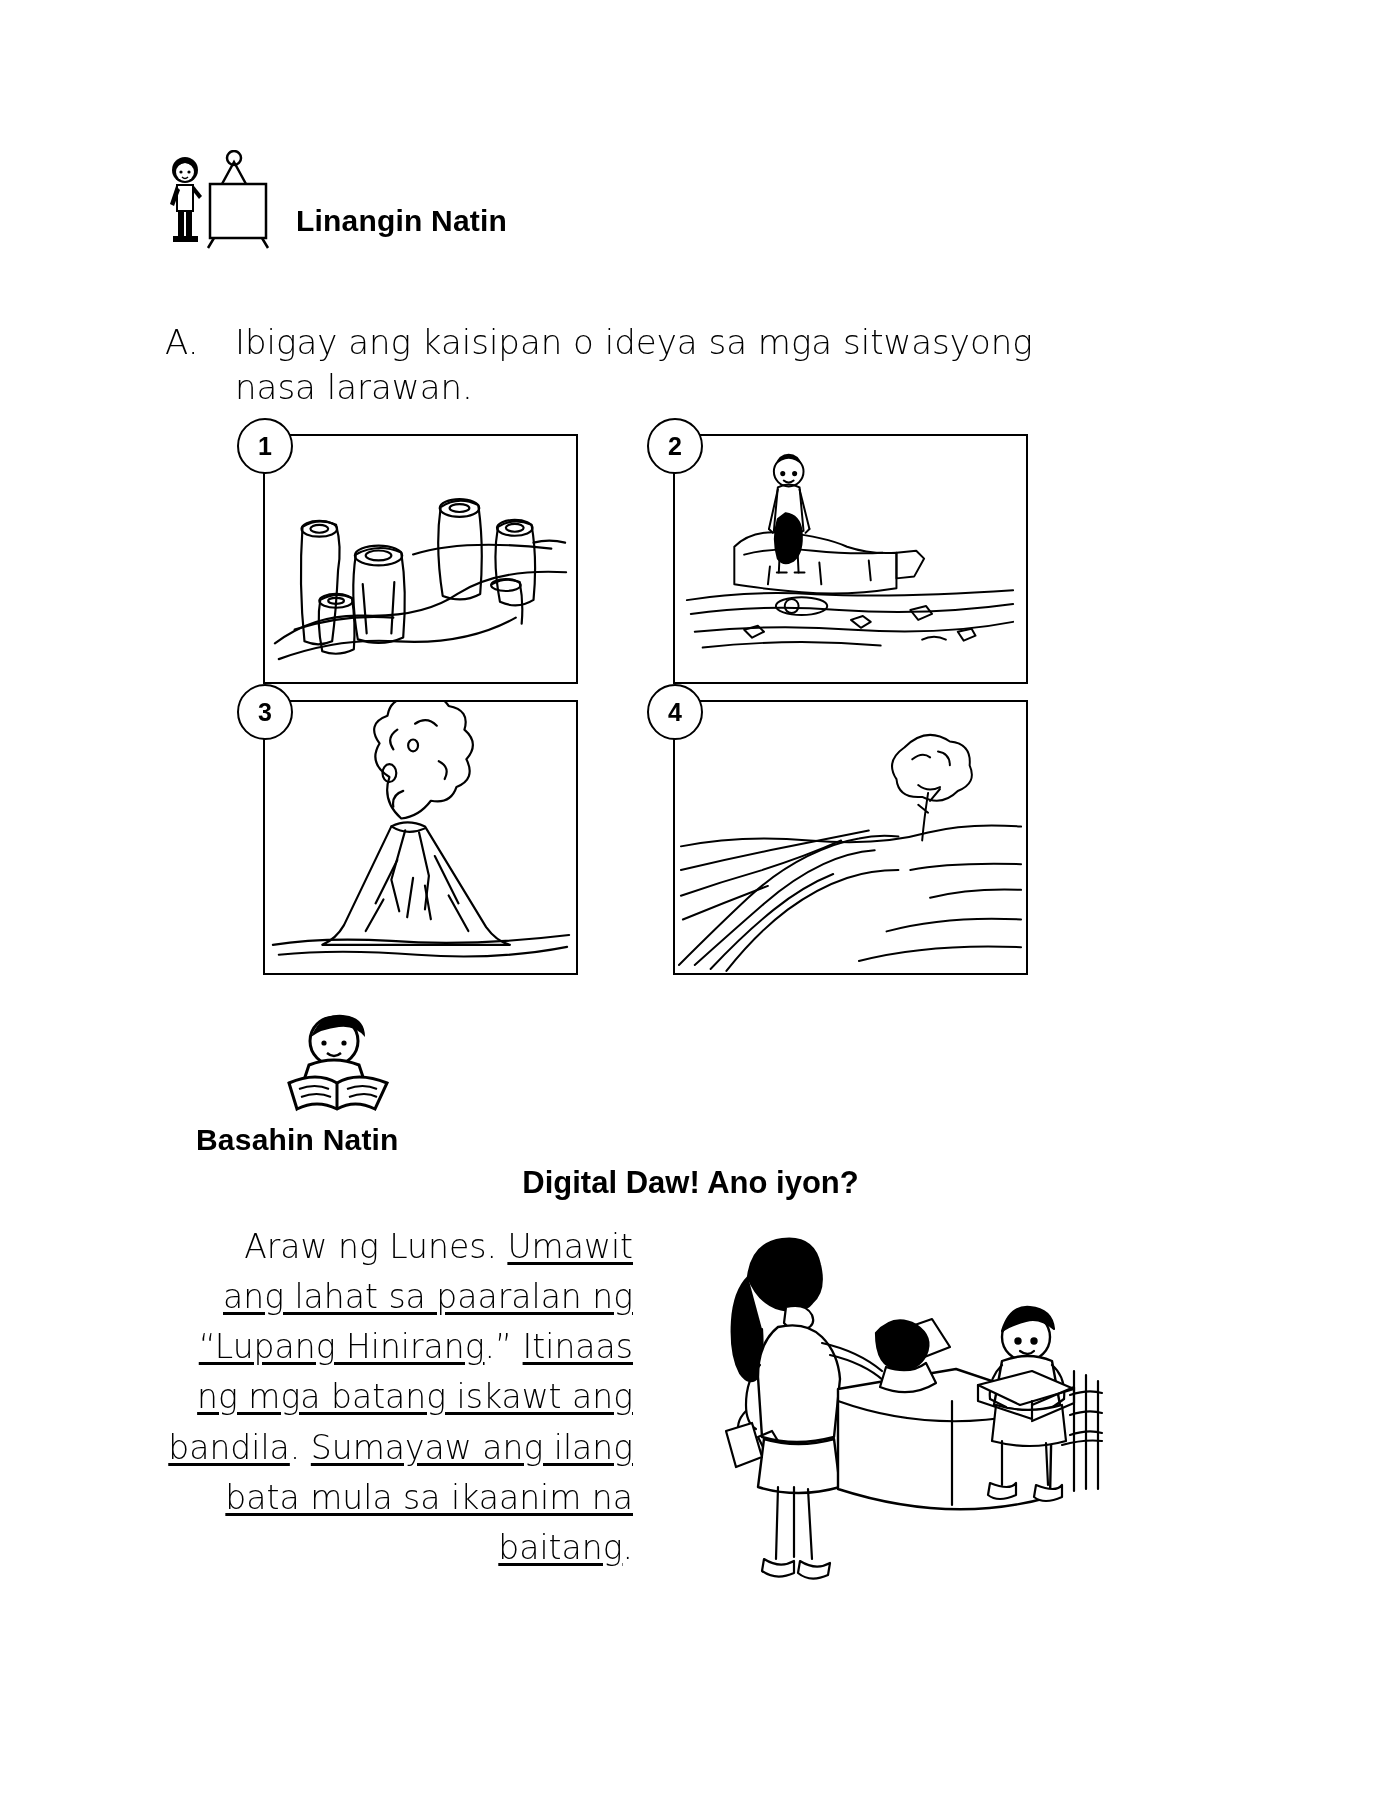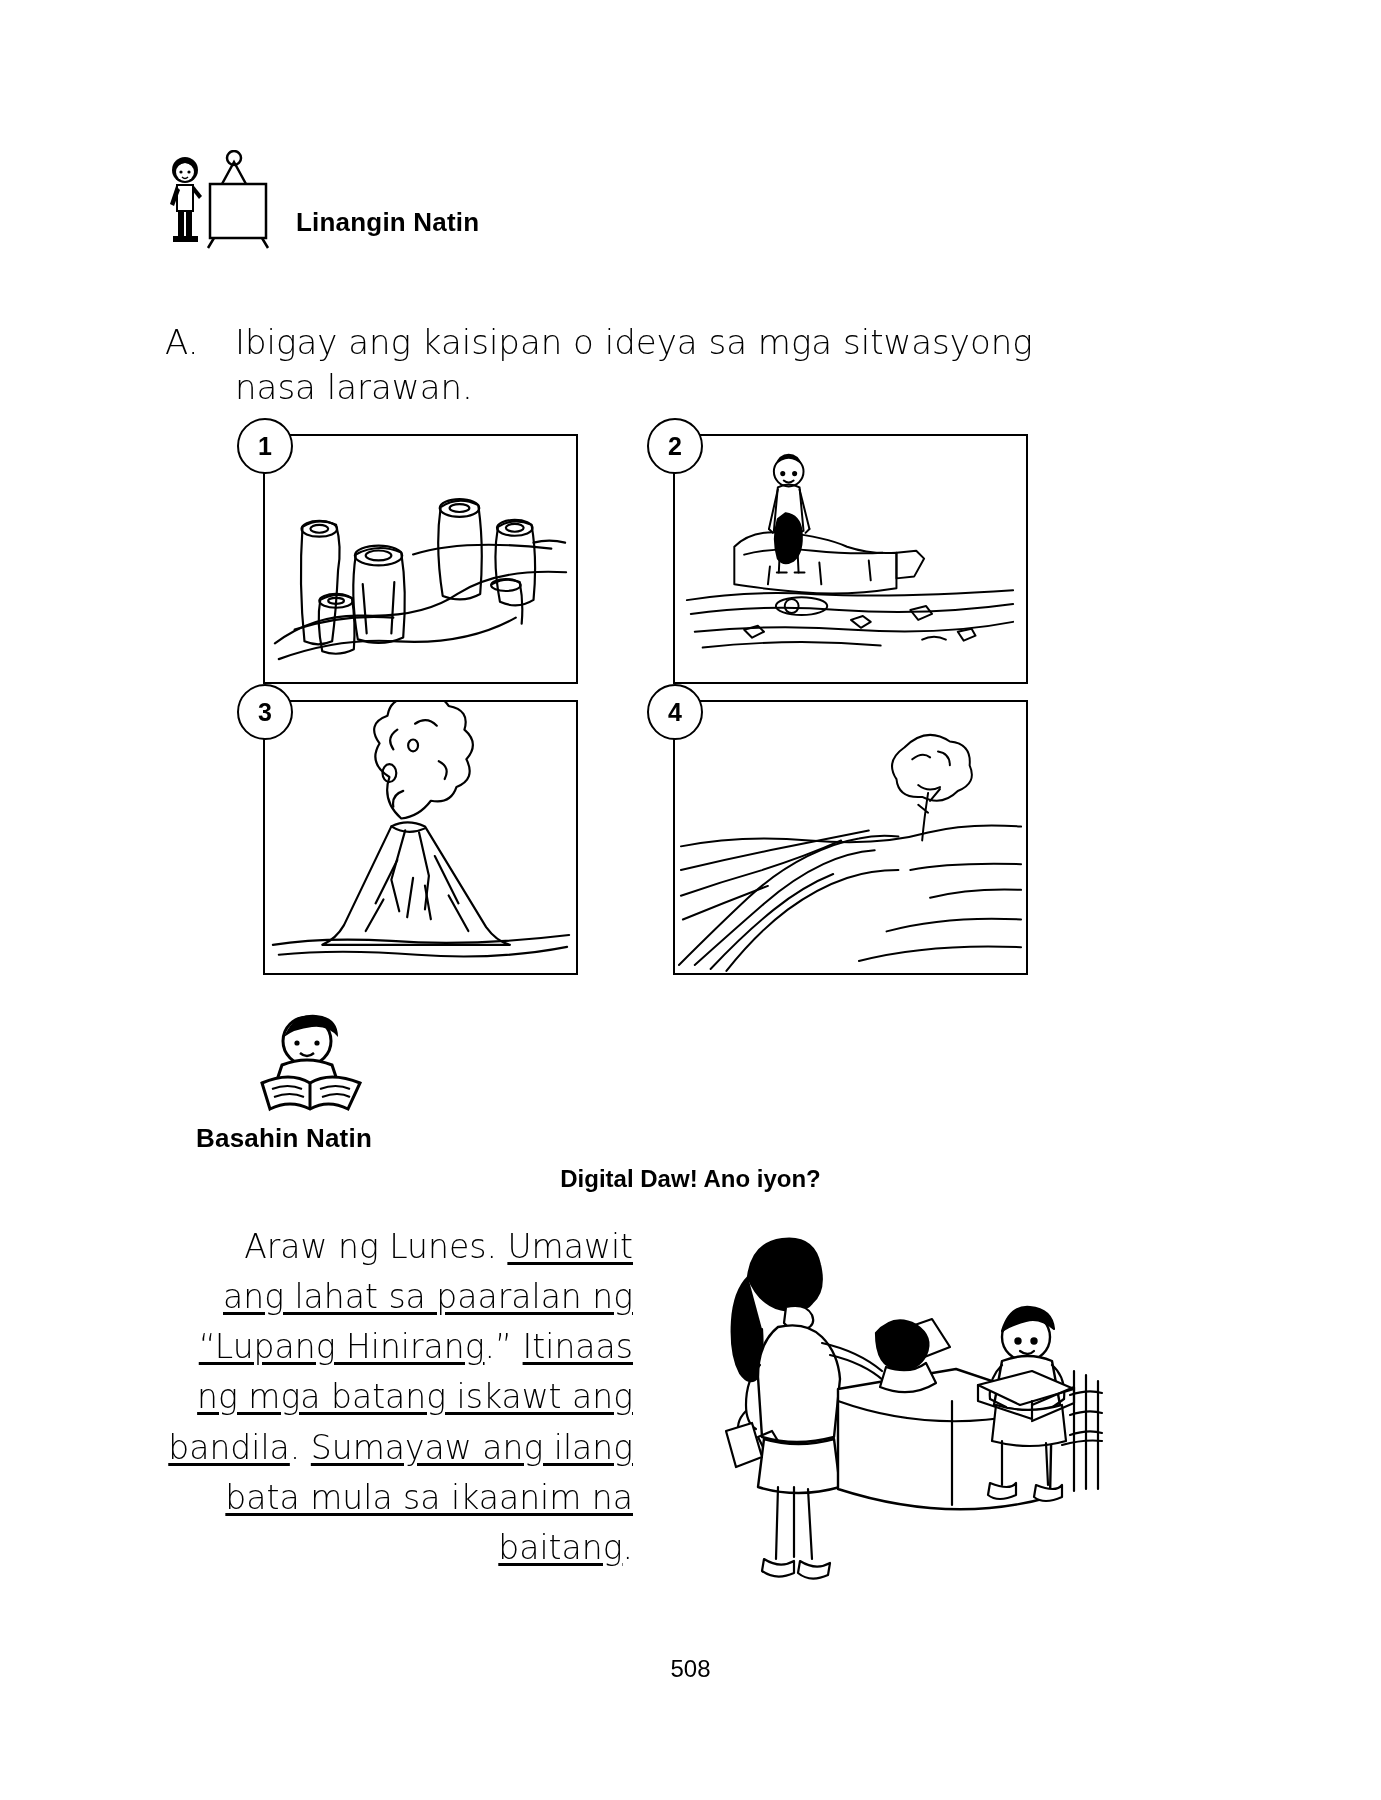--- a/index.html
+++ b/index.html
@@ -23,21 +23,21 @@
 
   
   .section-head {
     position: absolute;
     display: flex;
     align-items: flex-end;
     gap: 8px;
   }
   .section-head .label {
     font-weight: bold;
-    font-size: 26px;
+    font-size: 30px;
     letter-spacing: 0.2px;
     padding-bottom: 12px;
     white-space: nowrap;
   }
   .icon-art {
     display: block;
   }
 
   
   .instruction {
@@ -88,21 +88,21 @@
     font-size: 25px;
     font-family: "Liberation Sans", sans-serif;
     z-index: 3;
   }
 
   
   .story-title {
     position: absolute;
     width: 100%;
     text-align: center;
-    font-size: 24px;
+    font-size: 31px;
     font-weight: bold;
     font-family: "Liberation Sans", sans-serif;
   }
   .story-body {
     position: absolute;
     font-family: "DejaVu Sans", sans-serif;
     font-size: 33px;
     line-height: 1.52;
     font-weight: 300;
     width: 470px;
@@ -362,15 +362,14 @@
         <path d="M288 170 l0 16 l54 18 l0 -18"></path>
         <path d="M342 190 l42 -18 l0 16 l-42 18"></path>
 
         <path d="M384 156 l0 120 M396 160 l0 114 M408 166 l0 108"></path>
         <path d="M380 180 q18 -6 32 -2 M380 200 q18 -6 32 -2 M380 220 q18 -6 32 -2"></path>
         <path d="M372 230 q22 -6 40 -4"></path>
       </g>
     </svg>
   </div>
 
-  <div class="page-number" style="top:1655px;">508</div>
 
 </div>
 
 </body></html>

